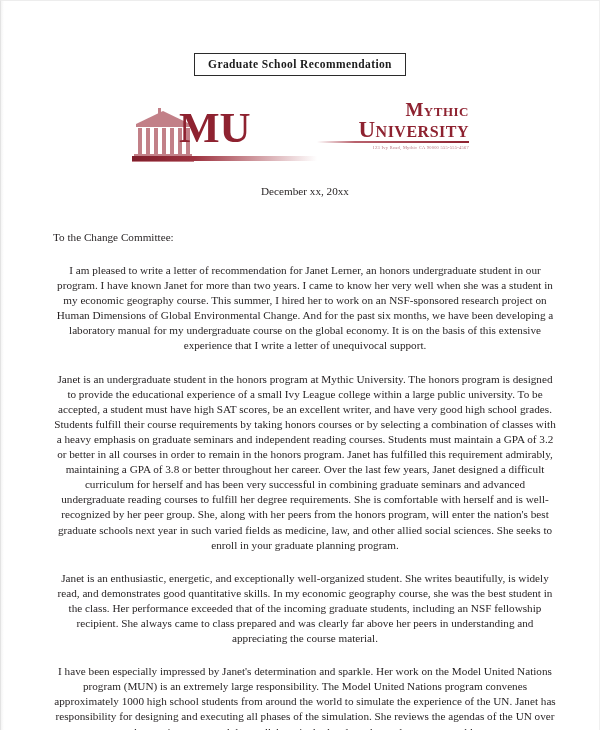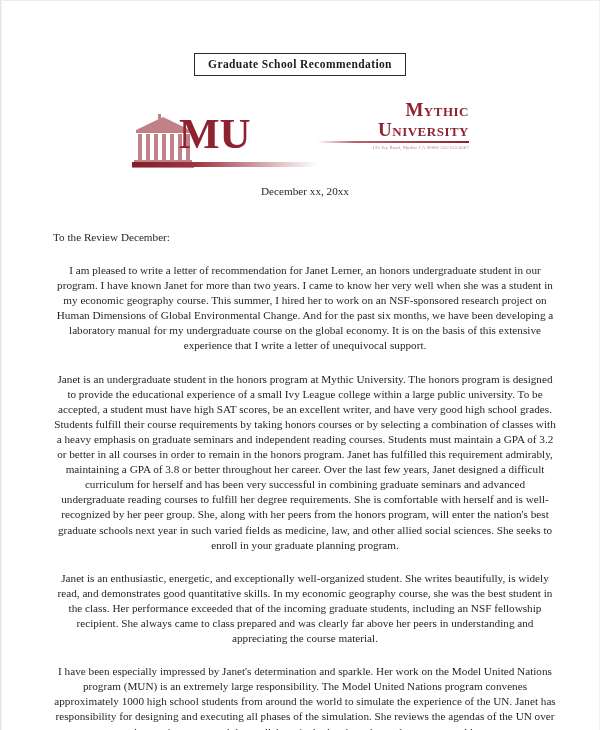--- a/index.html
+++ b/index.html
@@ -52,21 +52,21 @@
 
   
   .letterhead {
     position: relative;
     height: 78px;
     margin-top: 22px;
   }
   .logo-left {
     position: absolute;
     left: 131px;
-    top: 14px;
+    top: 8px;
     width: 185px;
     height: 62px;
   }
   .bldg {
     position: absolute;
     left: 0;
     top: 2px;
     width: 62px;
     height: 56px;
     opacity: 0.62;
@@ -100,21 +100,21 @@
   }
   .my-line1, .my-line2 {
     color: #8e2230;
     font-family: "Liberation Serif", "DejaVu Serif", serif;
     font-variant: small-caps;
     font-weight: bold;
     line-height: 20px;
     white-space: nowrap;
   }
   .my-line1 { font-size: 19px; letter-spacing: 0.5px; }
-  .my-line2 { font-size: 19px; letter-spacing: 0.5px; text-align: right; }
+  .my-line2 { font-size: 23px; letter-spacing: 0.5px; text-align: right; }
   .my-rule {
     margin-top: 1px;
     margin-left: auto;
     width: 152px;
     height: 2px;
     background: linear-gradient(to right, #ffffff 0%, #b9626d 25%, #8e2230 100%);
   }
   .my-addr {
     margin-top: 2px;
     font-size: 4.4px;
@@ -188,21 +188,21 @@
       <div class="my-line2">University</div>
       <div class="my-rule"></div>
       <div class="my-addr">123 Ivy Road, Mythic CA 90000     555-555-4567</div>
     </div>
 
   </div>
 
   <div class="body-block">
     <p class="date">December xx, 20xx</p>
 
-    <p class="salutation">To the Review December:</p>
+    <p class="salutation">To the Change Committee:</p>
 
     <p class="para">I am pleased to write a letter of recommendation for Janet Lerner, an honors undergraduate student in our program. I have known Janet for more than two years. I came to know her very well when she was a student in my economic geography course. This summer, I hired her to work on an NSF-sponsored research project on Human Dimensions of Global Environmental Change. And for the past six months, we have been developing a laboratory manual for my undergraduate course on the global economy. It is on the basis of this extensive experience that I write a letter of unequivocal support.</p>
 
     <p class="para">Janet is an undergraduate student in the honors program at Mythic University. The honors program is designed to provide the educational experience of a small Ivy League college within a large public university. To be accepted, a student must have high SAT scores, be an excellent writer, and have very good high school grades. Students fulfill their course requirements by taking honors courses or by selecting a combination of classes with a heavy emphasis on graduate seminars and independent reading courses. Students must maintain a GPA of 3.2 or better in all courses in order to remain in the honors program. Janet has fulfilled this requirement admirably, maintaining a GPA of 3.8 or better throughout her career. Over the last few years, Janet designed a difficult curriculum for herself and has been very successful in combining graduate seminars and advanced undergraduate reading courses to fulfill her degree requirements. She is comfortable with herself and is well-recognized by her peer group. She, along with her peers from the honors program, will enter the nation's best graduate schools next year in such varied fields as medicine, law, and other allied social sciences. She seeks to enroll in your graduate planning program.</p>
 
     <p class="para">Janet is an enthusiastic, energetic, and exceptionally well-organized student. She writes beautifully, is widely read, and demonstrates good quantitative skills. In my economic geography course, she was the best student in the class. Her performance exceeded that of the incoming graduate students, including an NSF fellowship recipient. She always came to class prepared and was clearly far above her peers in understanding and appreciating the course material.</p>
 
     <p class="para">I have been especially impressed by Janet's determination and sparkle. Her work on the Model United Nations program (MUN) is an extremely large responsibility. The Model United Nations program convenes approximately 1000 high school students from around the world to simulate the experience of the UN. Janet has responsibility for designing and executing all phases of the simulation. She reviews the agendas of the UN over the previous year, and then collaboratively develops the student-run assembly</p>
   </div>
 

